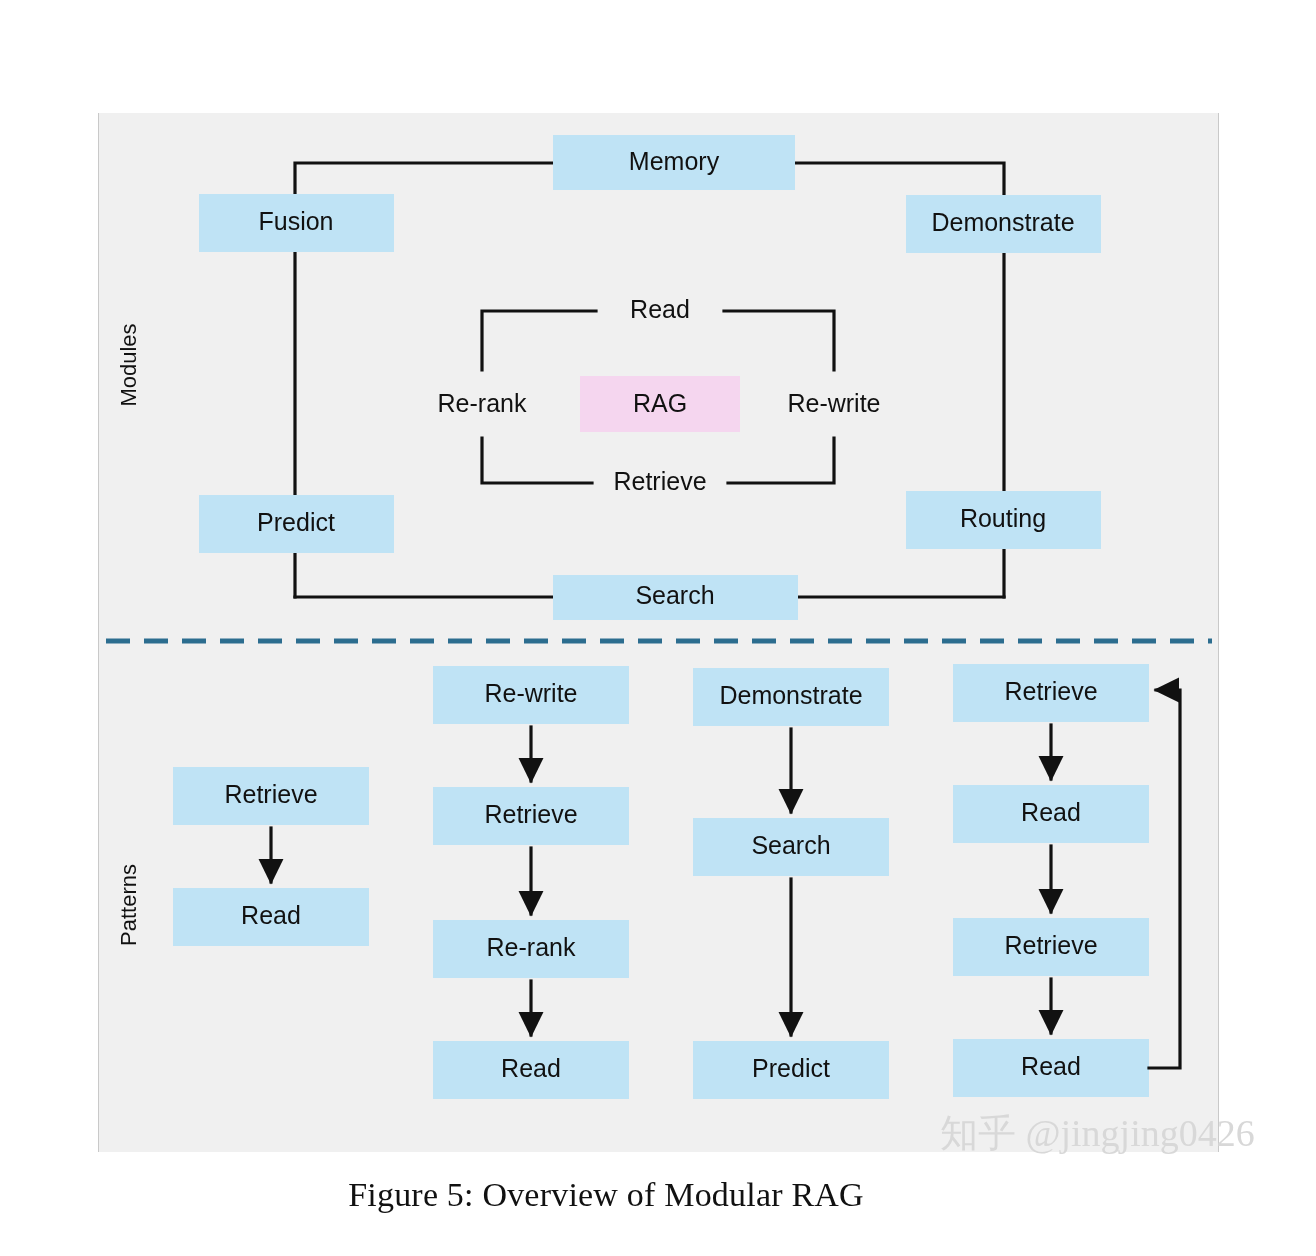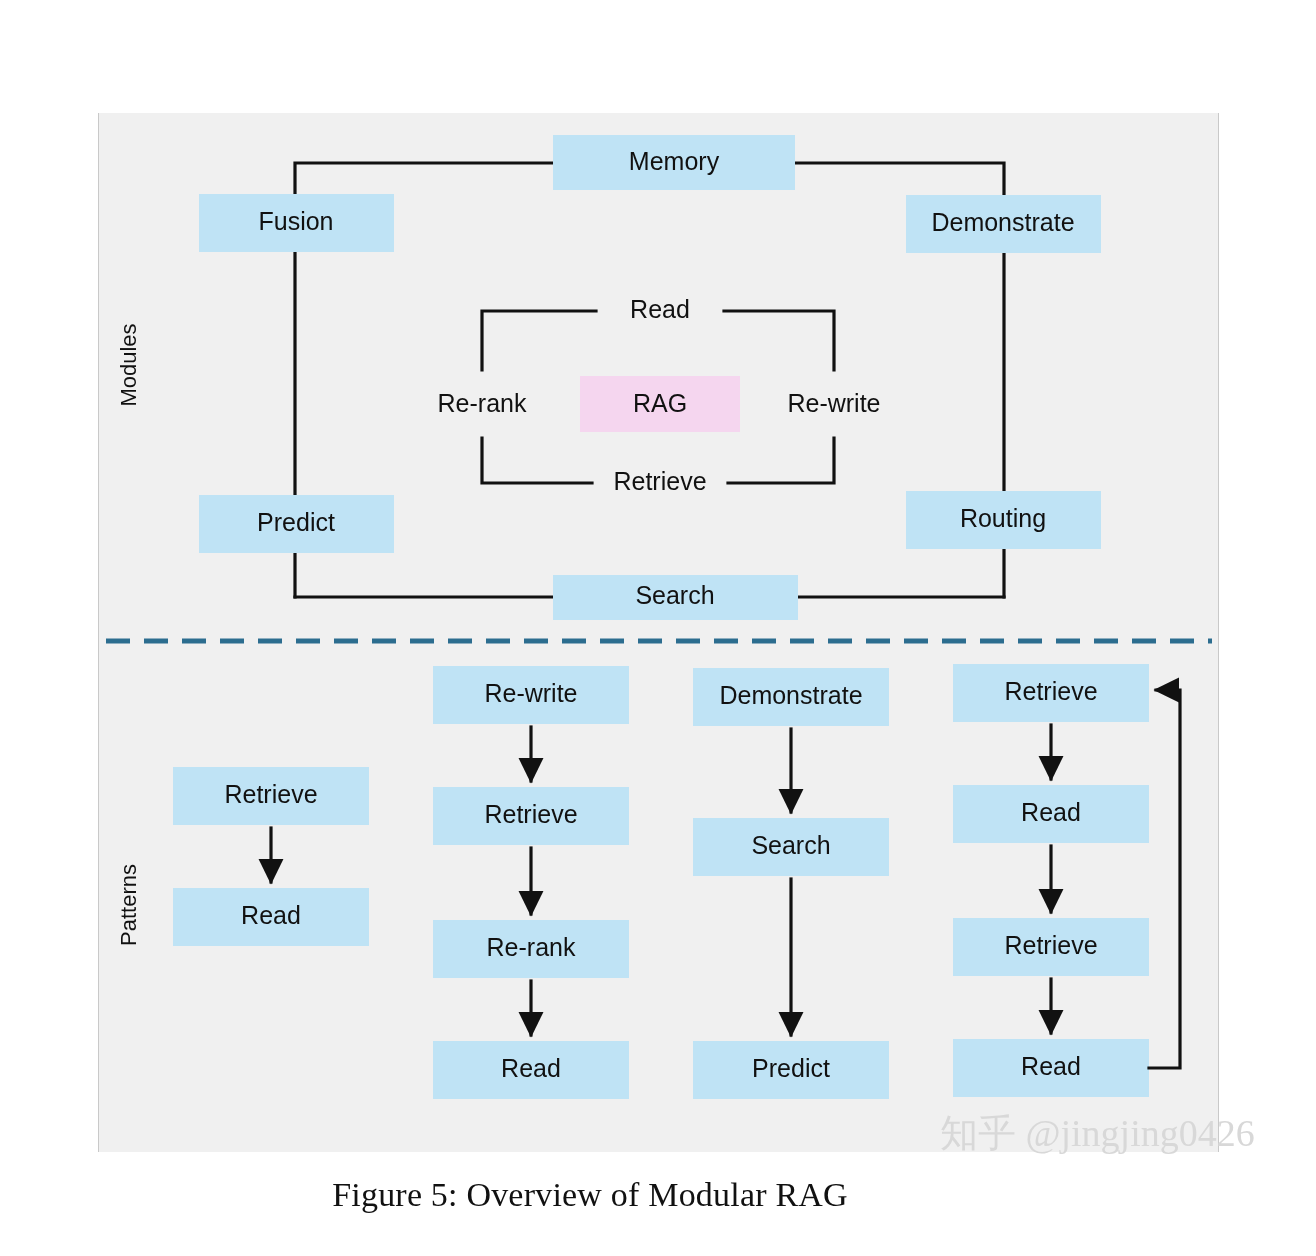--- a/index.html
+++ b/index.html
@@ -11,21 +11,21 @@
   }
   svg.diagram{position:absolute;left:0;top:0;width:1316px;height:1256px;overflow:visible;}
   .node-rect{fill:#bfe3f5;}
   .node-rect.accent{fill:#f5d6ef;}
   .node-label{font-family:"Liberation Sans",sans-serif;font-size:25px;fill:#111111;text-anchor:middle;dominant-baseline:middle;}
   .plain-label{font-family:"Liberation Sans",sans-serif;font-size:25px;fill:#111111;text-anchor:middle;dominant-baseline:middle;}
   .axis-label{font-family:"Liberation Sans",sans-serif;font-size:22px;fill:#111111;text-anchor:middle;dominant-baseline:middle;}
   .edge{stroke:#111111;stroke-width:3.2;fill:none;stroke-linecap:square;}
   .divider{stroke:#2c6d8f;stroke-width:5;stroke-dasharray:24 14;fill:none;}
   .caption{
-    position:absolute;left:0;top:1176px;width:1180px;text-align:center;
+    position:absolute;left:16px;top:1176px;width:1180px;text-align:center;
     font-family:"Liberation Serif",serif;font-size:34px;color:#111111;letter-spacing:.2px;
   }
   .watermark{
     position:absolute;left:940px;top:1108px;
     font-family:"Liberation Serif",serif;font-size:38px;color:#d8d8d8;white-space:nowrap;
     pointer-events:none;
   }
 </style>
 </head>
 <body>

